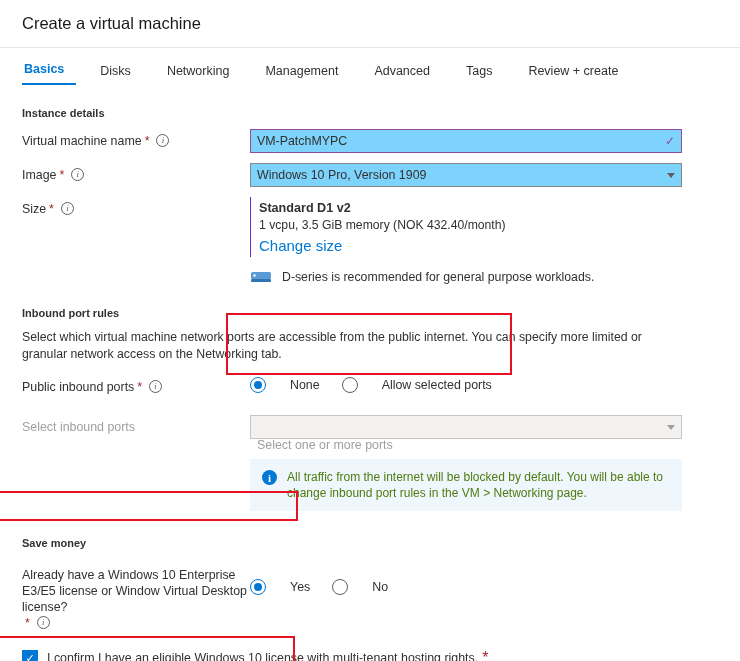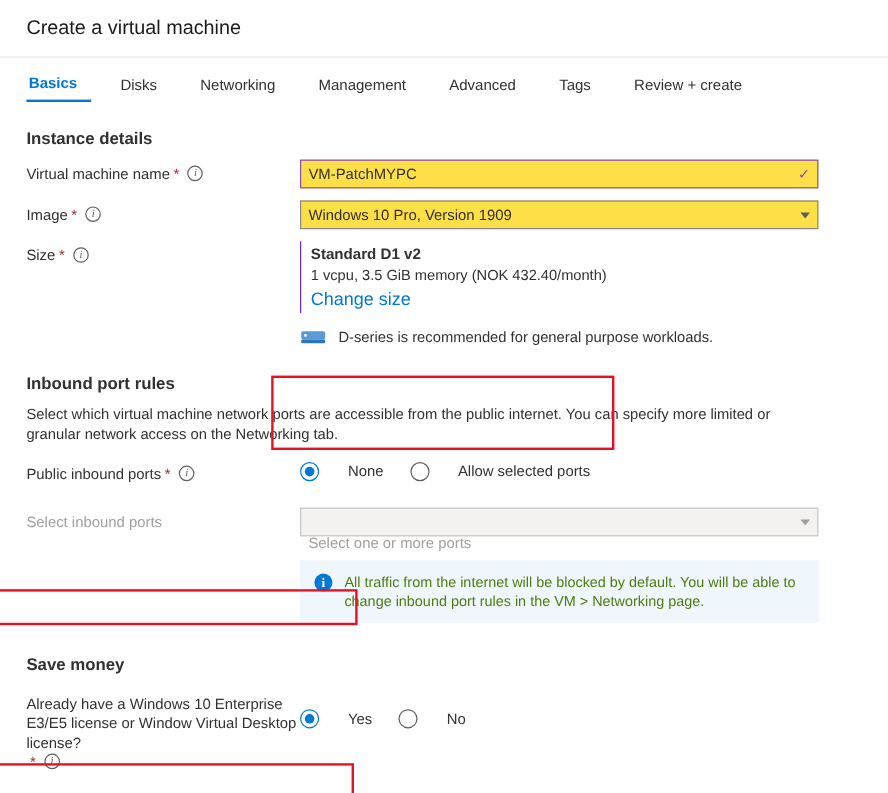--- a/index.html
+++ b/index.html
@@ -36,21 +36,21 @@
     white-space: nowrap;
   }
   .tab:first-child { padding-left: 2px; }
   .tab.active {
     color: #0078d4;
     font-weight: bold;
     border-bottom: 2px solid #0078d4;
   }
   .content { padding: 0 22px; position: relative; }
   .section-title {
-    font-size: 14px;
+    font-size: 11px;
     font-weight: bold;
     color: #323130;
     margin: 22px 0 10px 0;
   }
   .row {
     display: flex;
     align-items: flex-start;
     margin-bottom: 10px;
     min-height: 24px;
   }
@@ -80,21 +80,21 @@
     margin-left: 7px;
     position: relative;
     top: 1px;
     font-family: "Liberation Serif", serif;
     font-style: italic;
   }
   .field { flex: 1; max-width: 432px; }
   .input-box {
     height: 24px;
     border: 1px solid #8a8886;
-    background: #fde047;
+    background: #7dd3fc;
     display: flex;
     align-items: center;
     padding: 0 6px;
     font-size: 12.4px;
     color: #323130;
     position: relative;
   }
   .input-box.focused { border-color: #8e4ea8; }
   .input-box.disabled {
     background: #f3f2f1;

